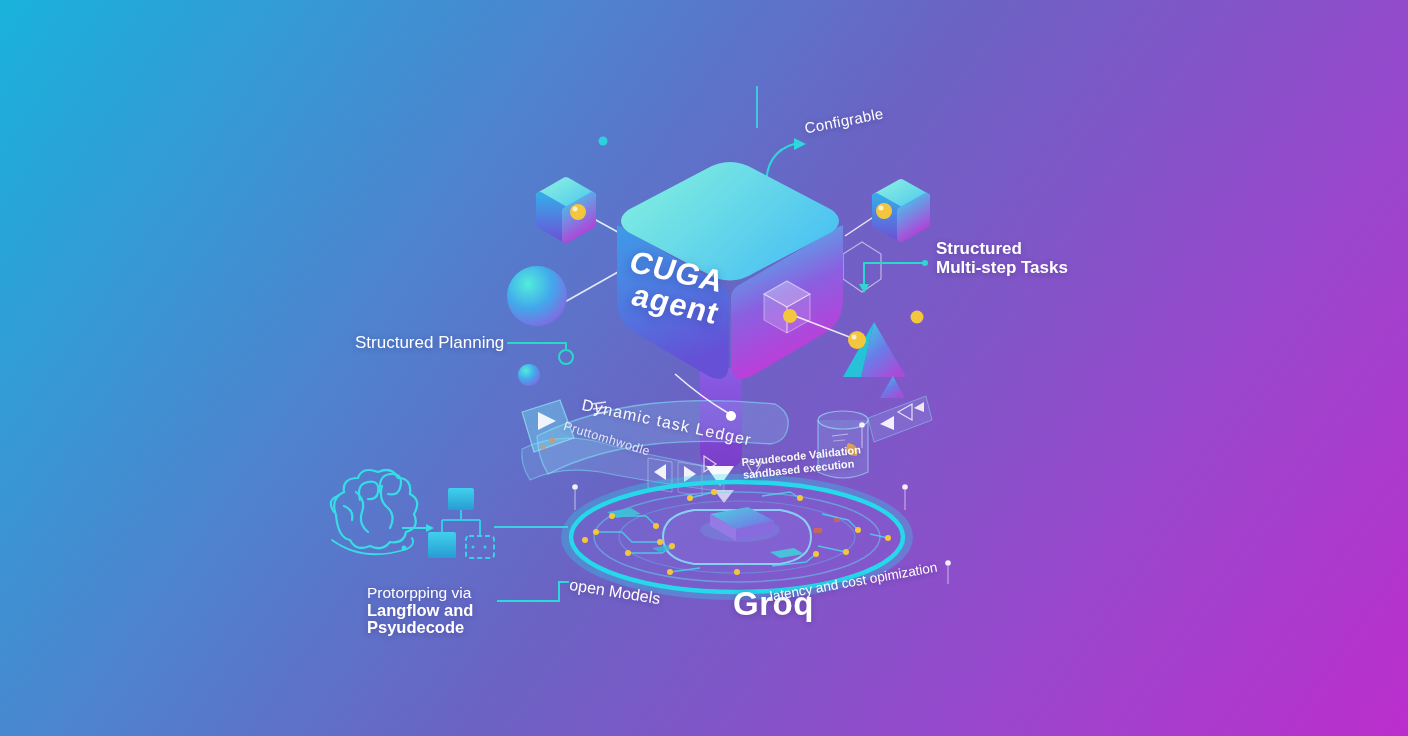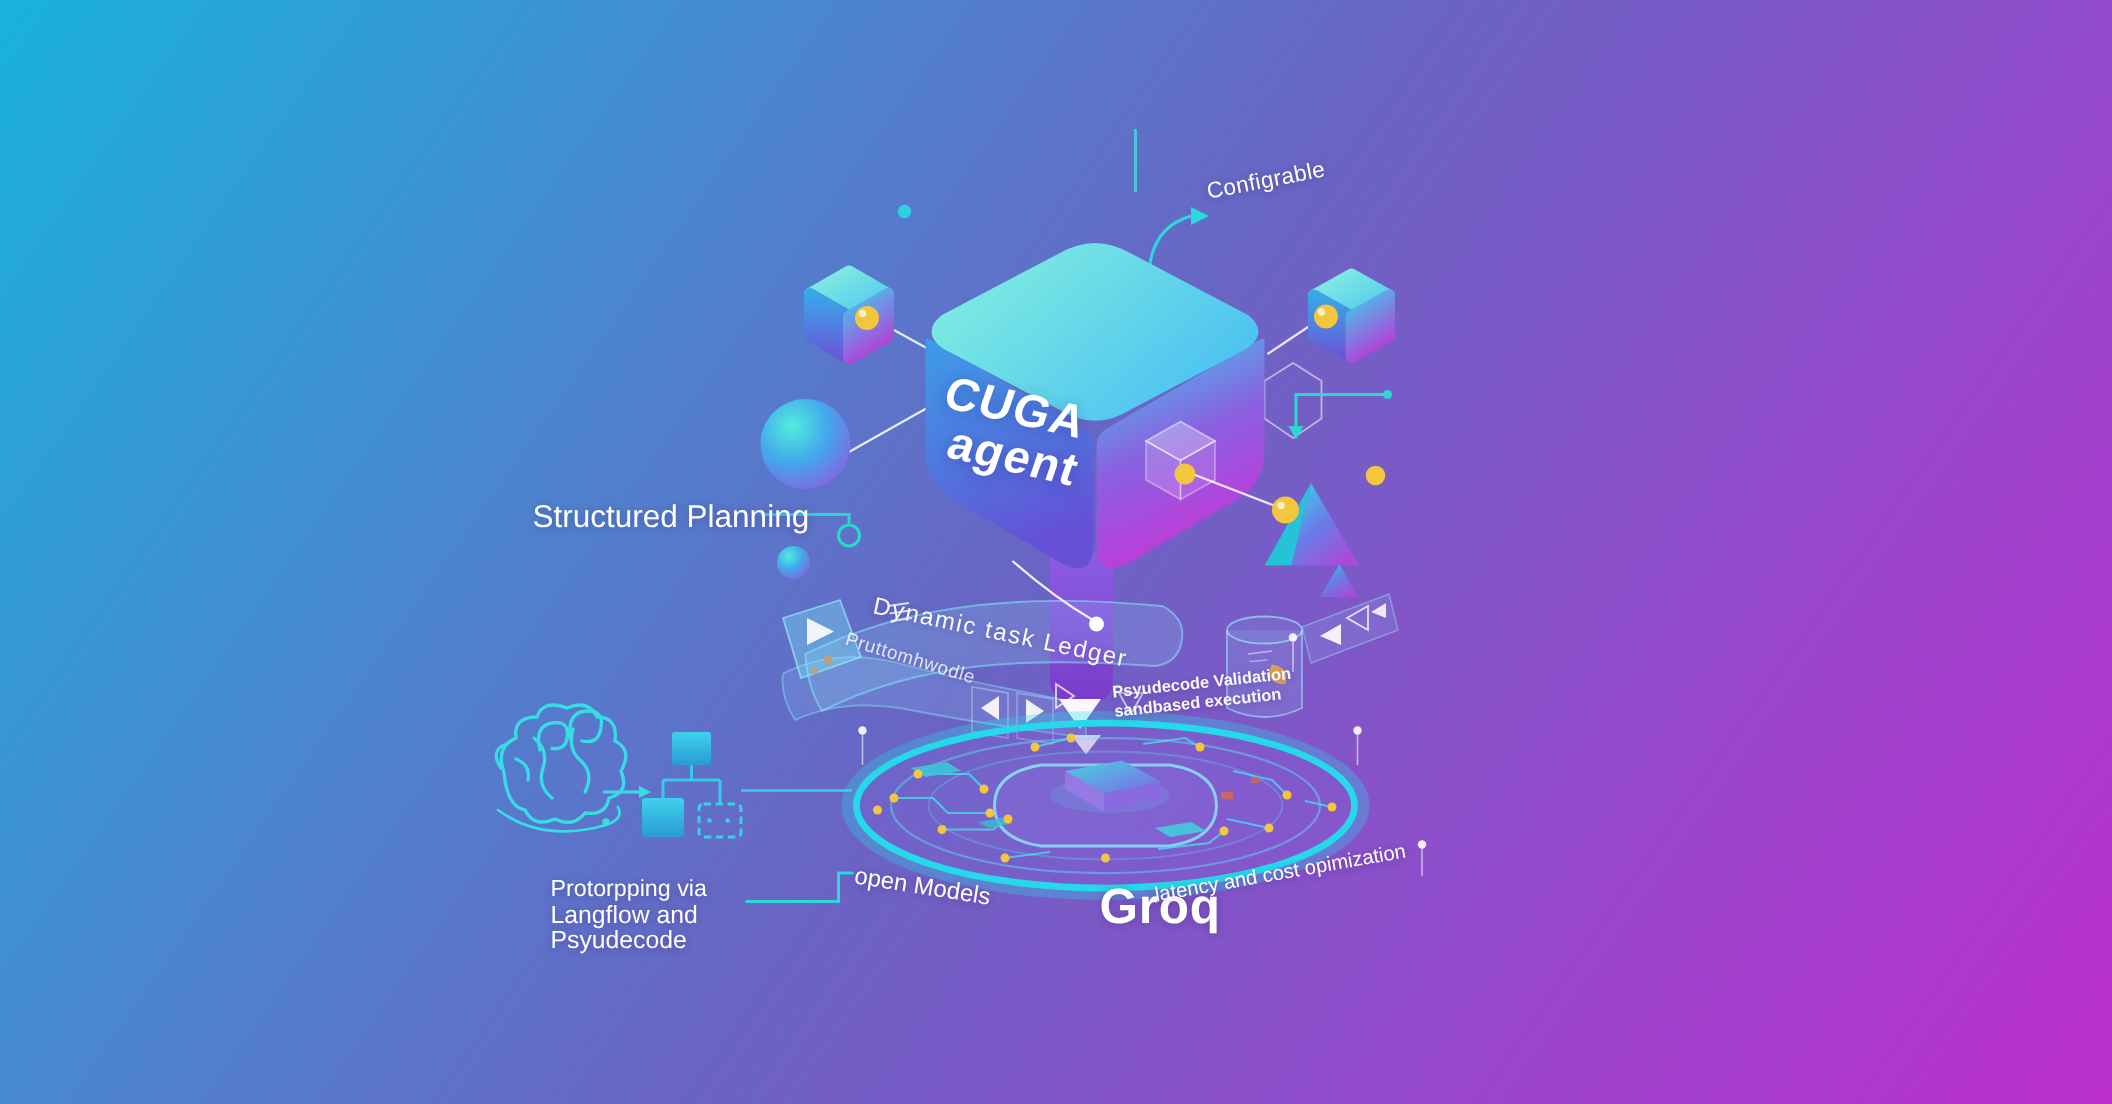--- a/index.html
+++ b/index.html
@@ -10,32 +10,32 @@
     background:linear-gradient(125deg,#19b2dc 0%,#4d84cf 30%,#6a64c4 50%,#9a46cc 78%,#bb2ecd 100%);
     font-family:"Liberation Sans",sans-serif;
   }
   svg.canvas{position:absolute;left:0;top:0;}
   .label{
     position:absolute;color:#ffffff;white-space:nowrap;
     text-shadow:0 1px 6px rgba(40,20,90,.30);
   }
   .lbl-configurable{left:804px;top:112px;font-size:15px;font-weight:500;transform:rotate(-11deg);letter-spacing:.3px;}
   .lbl-multistep{left:936px;top:239px;font-size:17px;font-weight:600;line-height:19px;}
-  .lbl-planning{left:355px;top:333px;font-size:21px;font-weight:500;}
+  .lbl-planning{left:355px;top:333px;font-size:17px;font-weight:500;}
   .lbl-cuga{
     left:624px;top:256px;font-size:31px;font-weight:600;line-height:32px;
     transform:rotate(13deg) skewX(-6deg);letter-spacing:1px;
     text-shadow:0 2px 10px rgba(30,30,120,.30);
   }
   .lbl-cuga .l2{padding-left:13px;display:block;}
   .lbl-dynamic{left:584px;top:396px;font-size:16px;font-weight:500;transform:rotate(12deg);transform-origin:left top;letter-spacing:1.2px;opacity:.96;}
   .lbl-garble{left:566px;top:419px;font-size:12.5px;font-weight:400;transform:rotate(17deg);transform-origin:left top;opacity:.8;letter-spacing:.5px;}
   .lbl-ribbonr{left:741px;top:456px;font-size:11px;font-weight:600;line-height:12.5px;transform:rotate(-6deg);transform-origin:left top;opacity:.95;}
   .lbl-proto{left:367px;top:584px;width:132px;text-align:left;line-height:17.5px;font-size:15.5px;font-weight:400;white-space:normal;}
-  .lbl-proto .b{font-weight:400;font-size:16.5px;display:block;}
+  .lbl-proto .b{font-weight:700;font-size:16.5px;display:block;}
   .lbl-open{left:571px;top:576px;font-size:16px;font-weight:500;transform:rotate(9deg);transform-origin:left top;}
   .lbl-groq{left:701px;top:585px;font-size:33px;font-weight:700;letter-spacing:.5px;margin-left:32px;}
   .lbl-latency{left:770px;top:589px;font-size:13.5px;font-weight:500;transform:rotate(-10deg);transform-origin:left center;}
 </style>
 </head>
 <body>
 
 <div class="scene">
 
   <svg class="canvas" width="1408" height="736" viewBox="0 0 1408 736">
@@ -311,20 +311,24 @@
     <path d="M497,601 L559,601 L559,582 L569,582" fill="none" stroke="#2bd8dc" stroke-width="2"></path>
   </svg>
 
   <div class="label lbl-cuga">
     <span>CUGA</span>
     <span class="l2">agent</span>
   </div>
 
   <div class="label lbl-configurable">Configrable</div>
 
+  <div class="label lbl-multistep">
+    <div>Structured</div>
+    <div>Multi-step Tasks</div>
+  </div>
 
   <div class="label lbl-planning">Structured Planning</div>
 
   <div class="label lbl-dynamic">Dynamic task Ledger</div>
 
   <div class="label lbl-garble">Pruttomhwodle</div>
 
   <div class="label lbl-ribbonr">
     <div>Psyudecode Validation</div>
     <div>sandbased execution</div>

